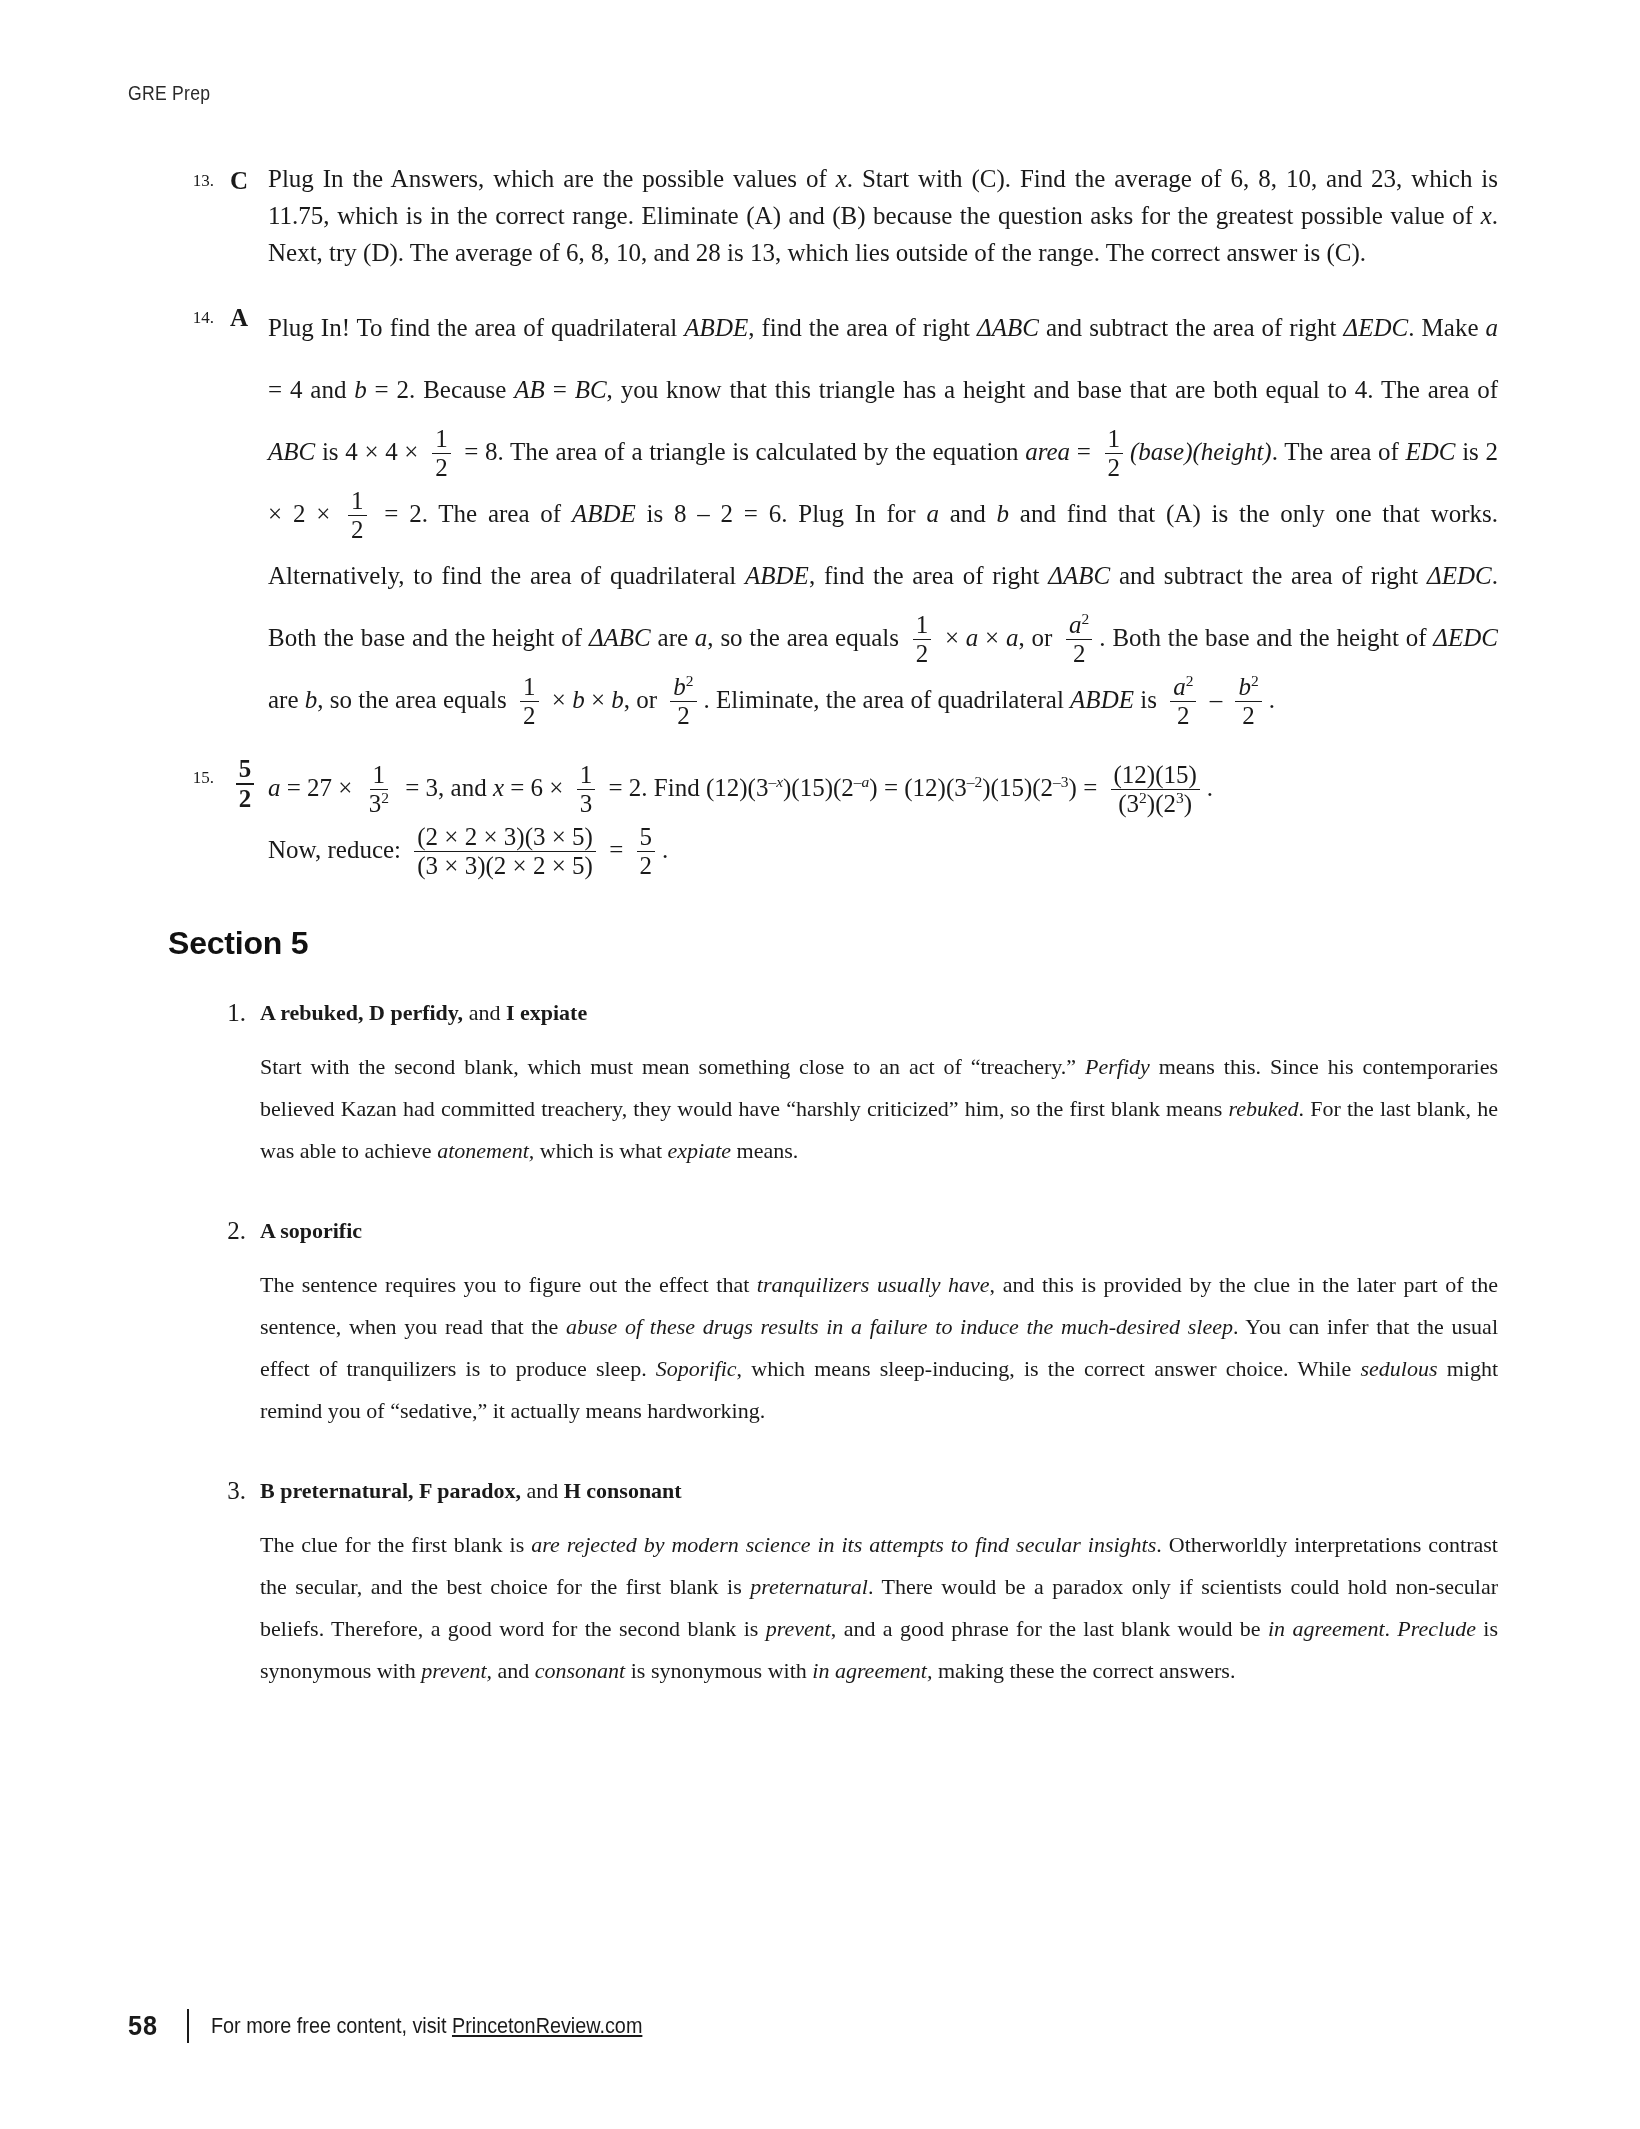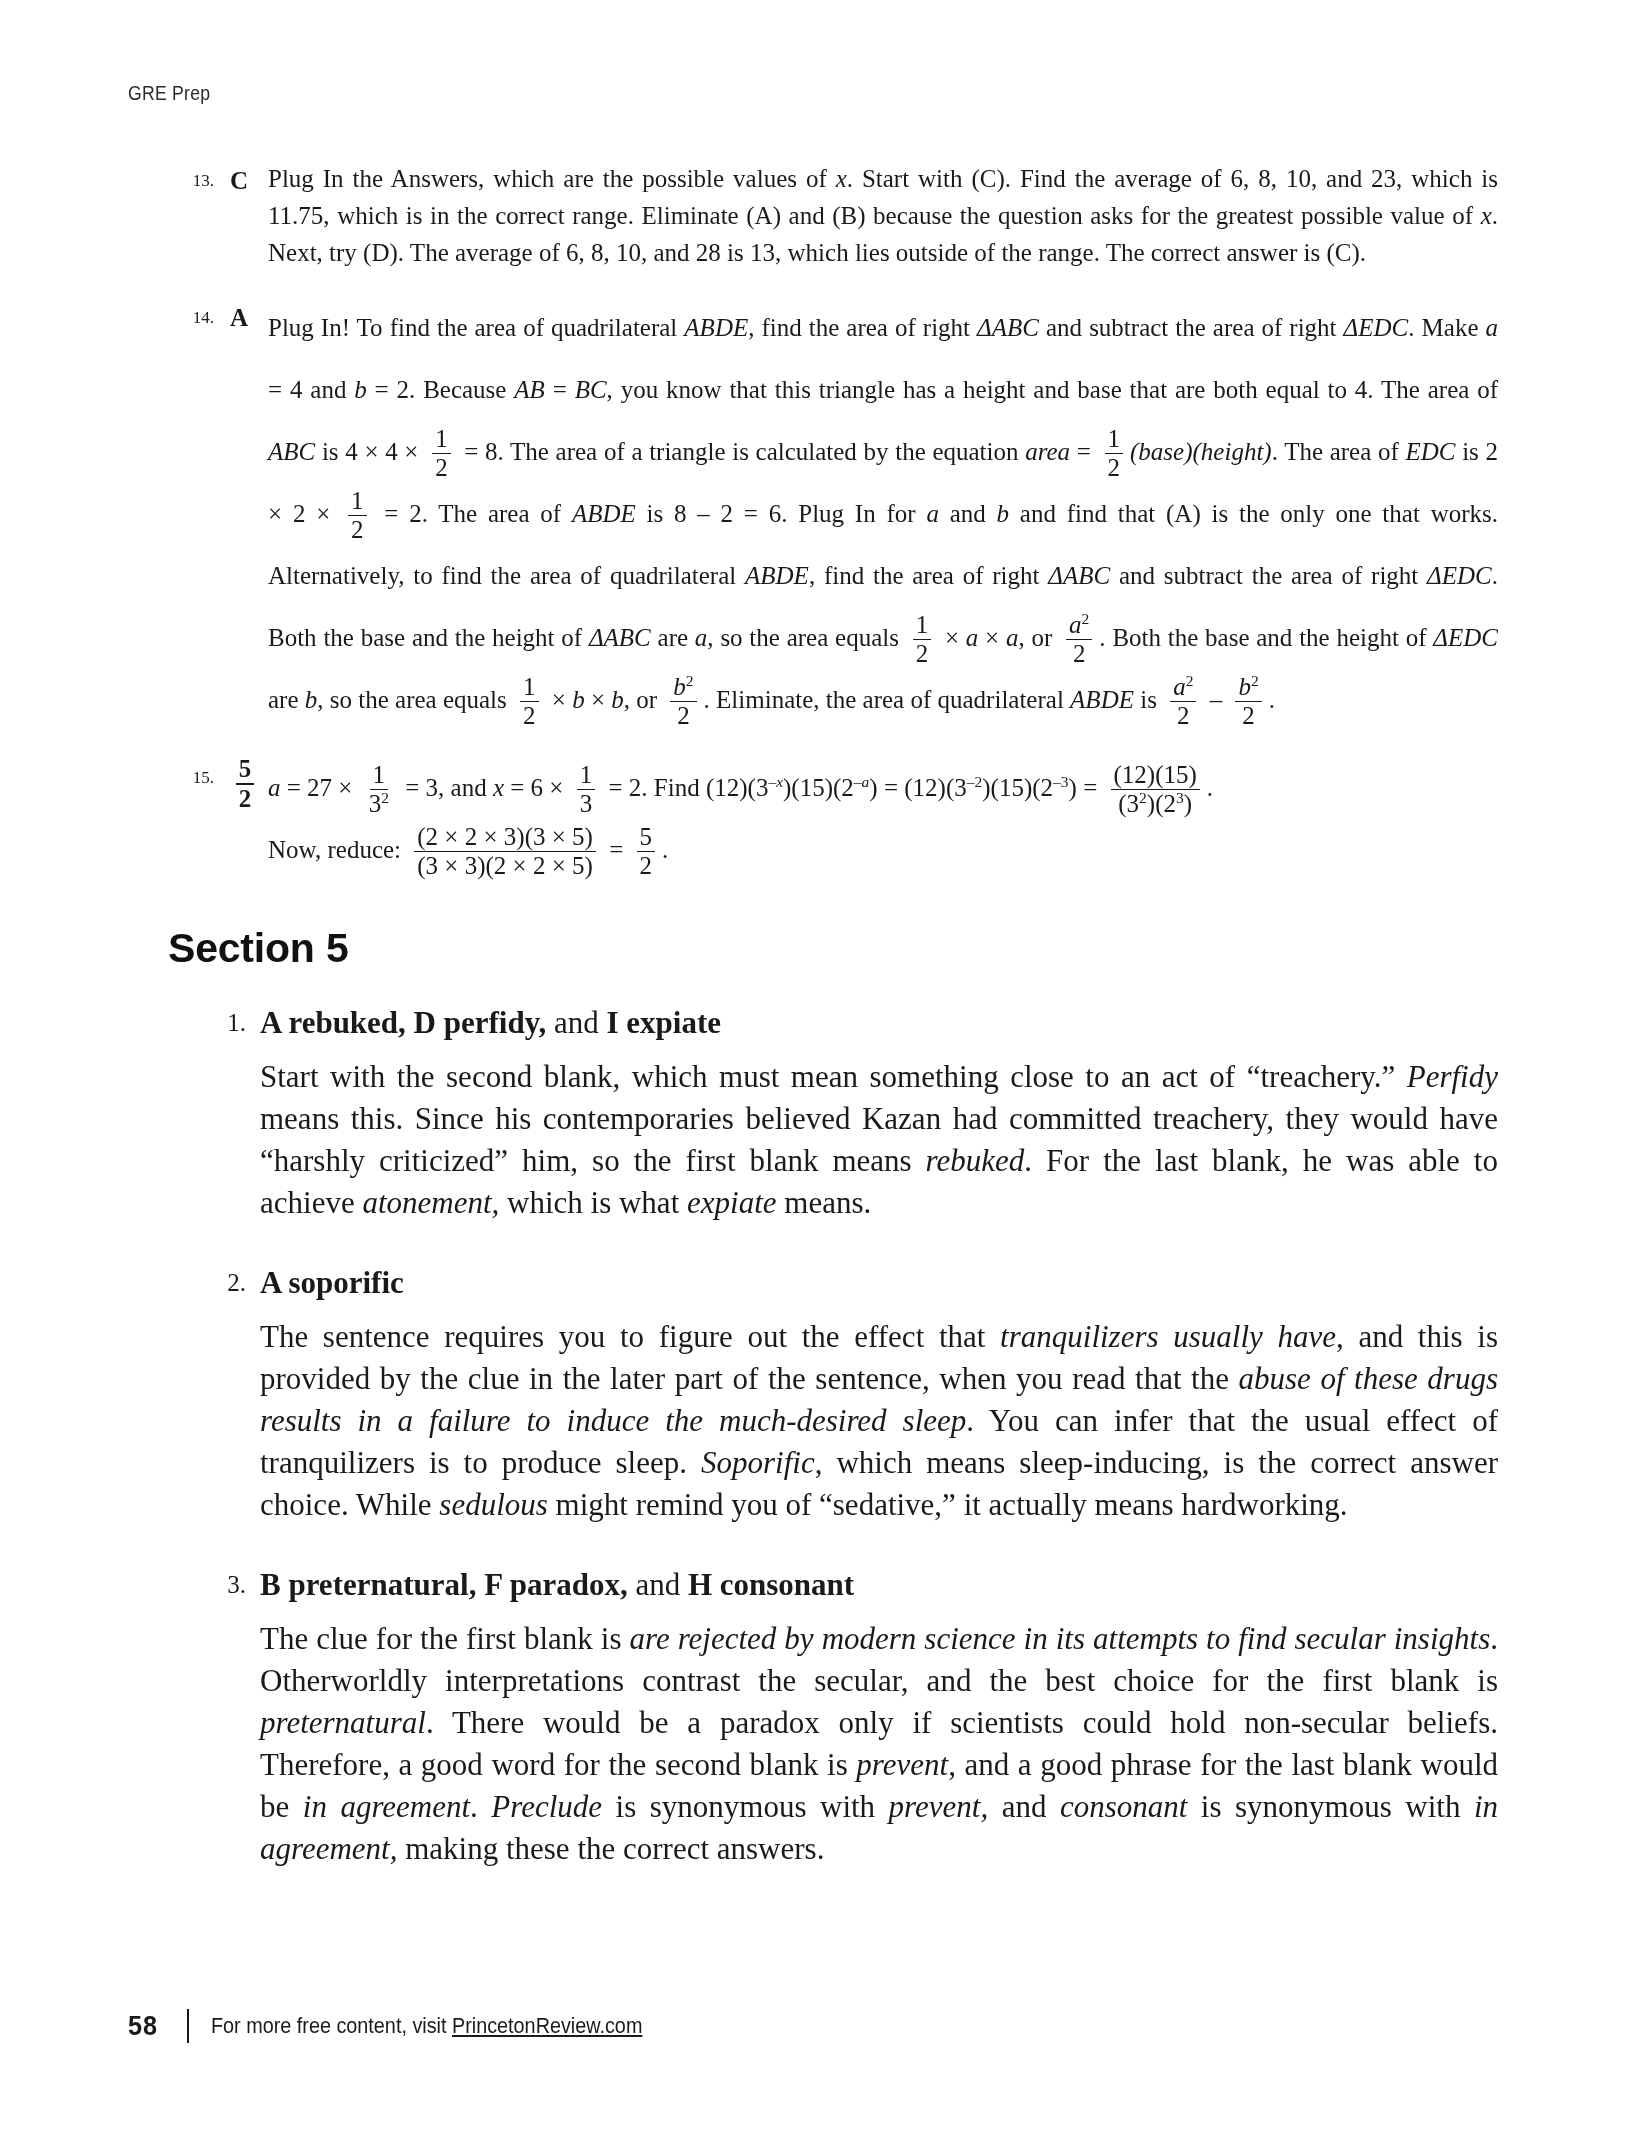--- a/index.html
+++ b/index.html
@@ -115,21 +115,21 @@
   .frac.bigfrac { font-size: 25px; margin: 0 7px; }
   .frac.boldfrac { font-weight: bold; font-size: 25px; margin: 0; }
   .frac.boldfrac .num { border-bottom-width: 2px; }
 
   sup { font-size: 0.62em; vertical-align: super; line-height: 0; }
 
   
   .section-heading {
     font-family: "Liberation Sans", sans-serif;
     font-weight: bold;
-    font-size: 41px;
+    font-size: 32px;
     margin: 44px 0 30px 0;
     letter-spacing: -0.2px;
     color: #111;
   }
 
   
   .vitem {
     display: flex;
     align-items: flex-start;
     margin-bottom: 8px;
@@ -138,21 +138,21 @@
     width: 92px;
     flex: 0 0 92px;
     text-align: right;
     font-size: 25px;
     line-height: 42px;
     padding-right: 14px;
     box-sizing: border-box;
   }
   .vbody {
     flex: 1 1 auto;
-    font-size: 31px;
+    font-size: 22px;
     line-height: 42px;
     text-align: justify;
     text-justify: inter-word;
   }
   .vbody .answer-line {
     font-weight: bold;
     margin: 0 0 12px 0;
   }
   .vbody .expl {
     margin: 0 0 30px 0;

